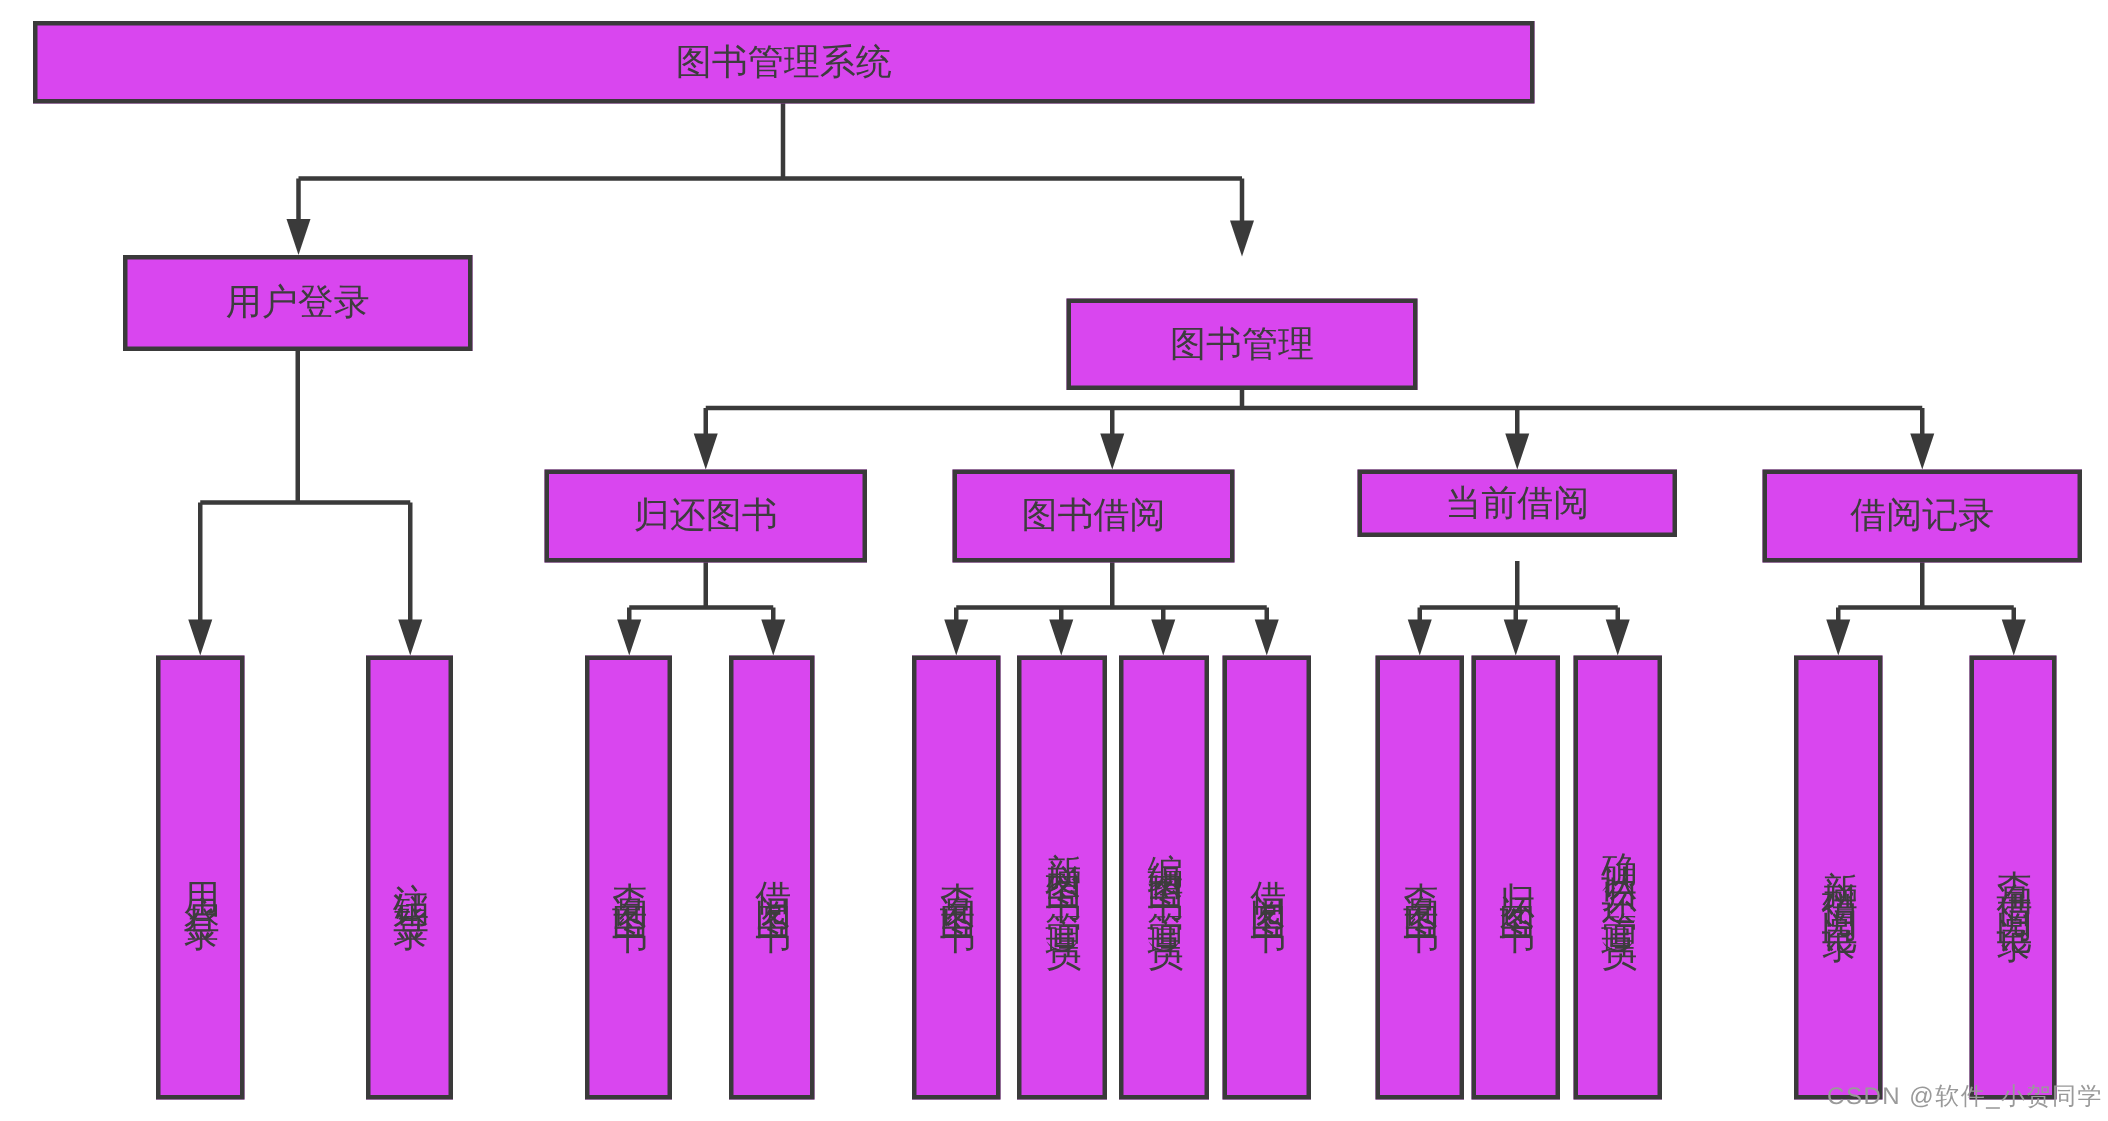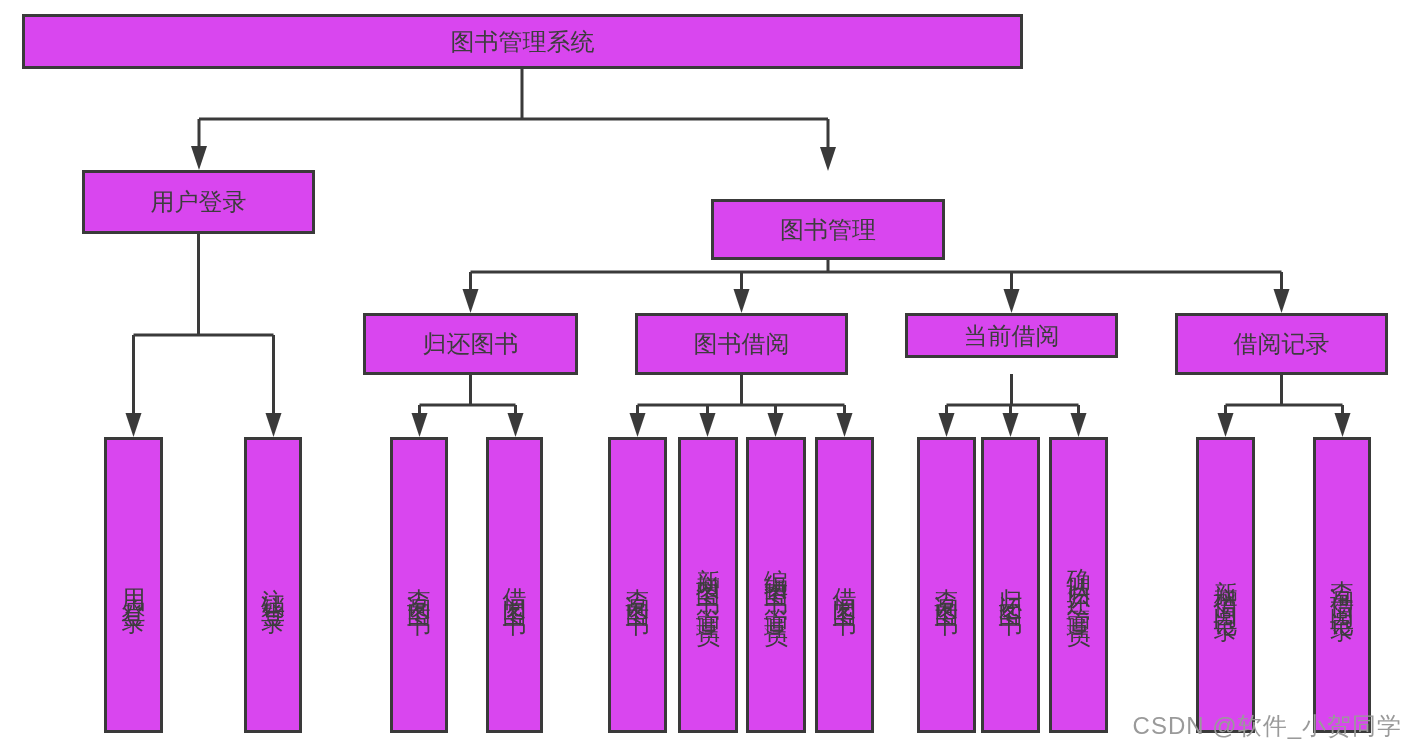--- a/index.html
+++ b/index.html
@@ -32,21 +32,21 @@
   .vnode span {
     writing-mode: vertical-rl;
     letter-spacing: 8px;
     line-height: 1;
   }
   .watermark {
     position: absolute;
     right: 3px;
     bottom: 5px;
     color: #9a9a9a;
-    font-size: 24px;
+    font-size: 16px;
     letter-spacing: 1px;
     z-index: 5;
   }
 </style>
 </head>
 <body>
 
 <div class="canvas">
 
   <svg class="connector-svg" viewBox="0 0 1405 747" xmlns="http://www.w3.org/2000/svg">
@@ -89,21 +89,21 @@
   <div class="node" style="left:82px; top:170px; width:233px; height:64px;">
     <span>用户登录</span>
   </div>
   <div class="node" style="left:711px; top:171px; width:234px; height:61px;margin-top:28px;">
     <span>图书管理</span>
   </div>
 
   <div class="node" style="left:363px; top:313px; width:215px; height:62px;">
     <span>归还图书</span>
   </div>
-  <div class="node" style="left:635px; top:313px; width:213px; height:62px;justify-content:center;">
+  <div class="node" style="left:635px; top:313px; width:188px; height:62px;justify-content:center;">
     <span>图书借阅</span>
   </div>
   <div class="node" style="left:905px; top:313px; width:213px; height:45px;">
     <span>当前借阅</span>
   </div>
   <div class="node" style="left:1175px; top:313px; width:213px; height:62px;">
     <span>借阅记录</span>
   </div>
 
   <div class="node vnode" style="left:104px; top:437px; width:59px; height:296px;">

